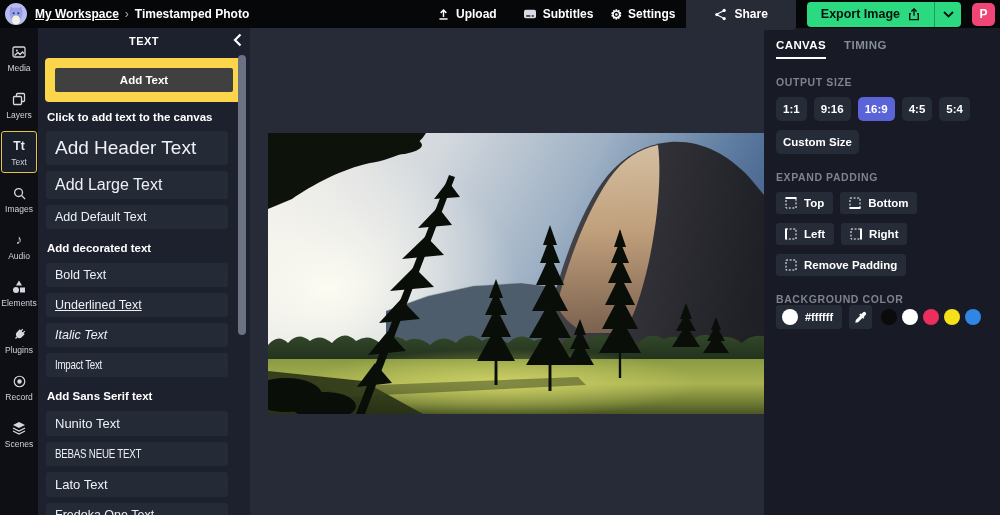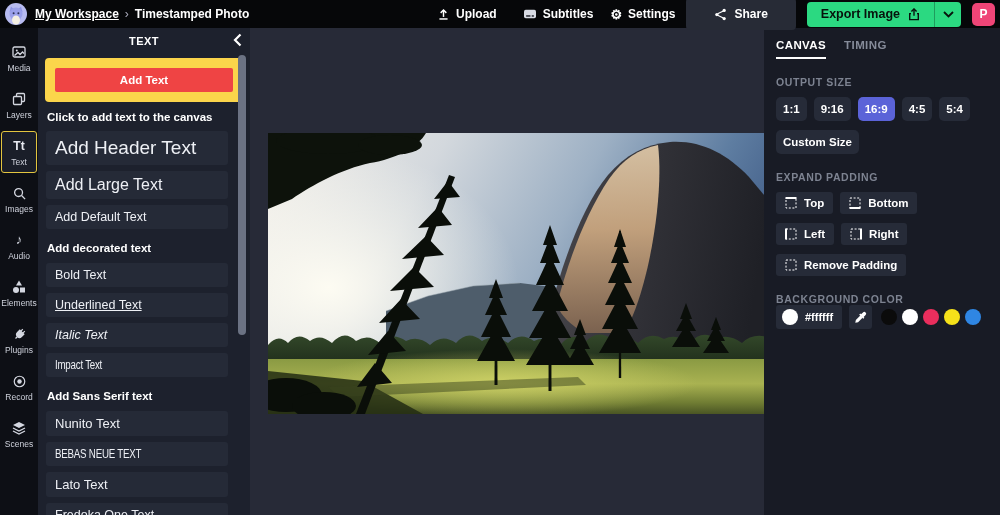--- a/index.html
+++ b/index.html
@@ -32,21 +32,21 @@
   .rail-item.selected{border-color:#e3c53f;background:#1a1e29;}
   .rail-ic{height:16px;display:flex;align-items:center;justify-content:center;}
   .tt{font-size:12px;font-weight:bold;color:#e8eaf2;}
   .note{font-size:13px;line-height:14px;}
 
   
   .text-panel{position:absolute;left:38px;top:28px;width:212px;bottom:0;background:#1d212d;z-index:10;}
   .tp-head{height:26px;display:flex;align-items:center;justify-content:center;position:relative;font-size:11px;font-weight:bold;letter-spacing:.5px;}
   .tp-collapse{position:absolute;right:8px;top:5px;cursor:pointer;}
   .hl-box{margin:4px 7px 0 7px;background:#fbd54b;border-radius:4px;padding:10px;}
-  .add-text-btn{height:24px;background:#ef4444;border:none;border-radius:2px;color:#fff;font-size:11.5px;font-weight:bold;width:100%;cursor:pointer;font-family:inherit;}
+  .add-text-btn{height:24px;background:#404040;border:none;border-radius:2px;color:#fff;font-size:11.5px;font-weight:bold;width:100%;cursor:pointer;font-family:inherit;}
   .tp-hint{margin:9px 10px 7px 9px;font-size:11.5px;font-weight:bold;}
   .tp-scroll{position:absolute;left:0;right:0;top:100px;bottom:0;padding:3px 22px 0 8px;overflow:hidden;}
   .trow{background:#252a37;border-radius:3px;padding:5px 9px;margin-bottom:6px;color:#eef0f5;cursor:pointer;white-space:nowrap;overflow:hidden;}
   .trow.hdr{font-size:19px;font-weight:500;padding:6px 9px;}
   .trow.lrg{font-size:16px;}
   .trow.sm{font-size:12.5px;font-weight:normal;}
   .trow.und span{text-decoration:underline;}
   .trow.ita{font-weight:normal;font-style:italic;font-size:12.5px;}
   .cond{display:inline-block;transform:scaleX(.78);transform-origin:left center;letter-spacing:-.3px;}
   .trow.nrm{font-size:13px;font-weight:normal;}

